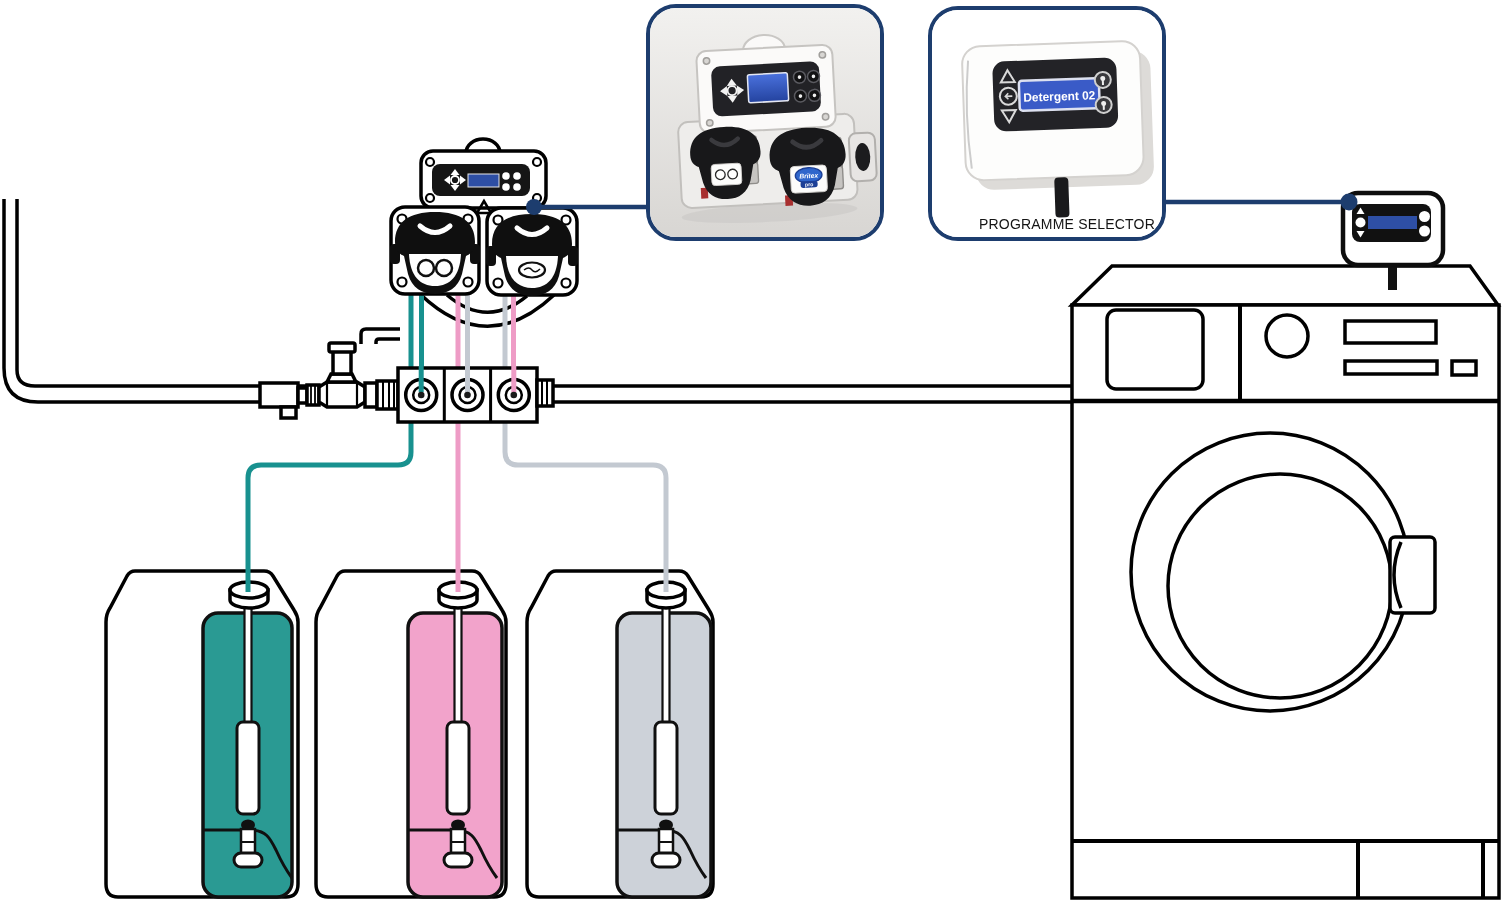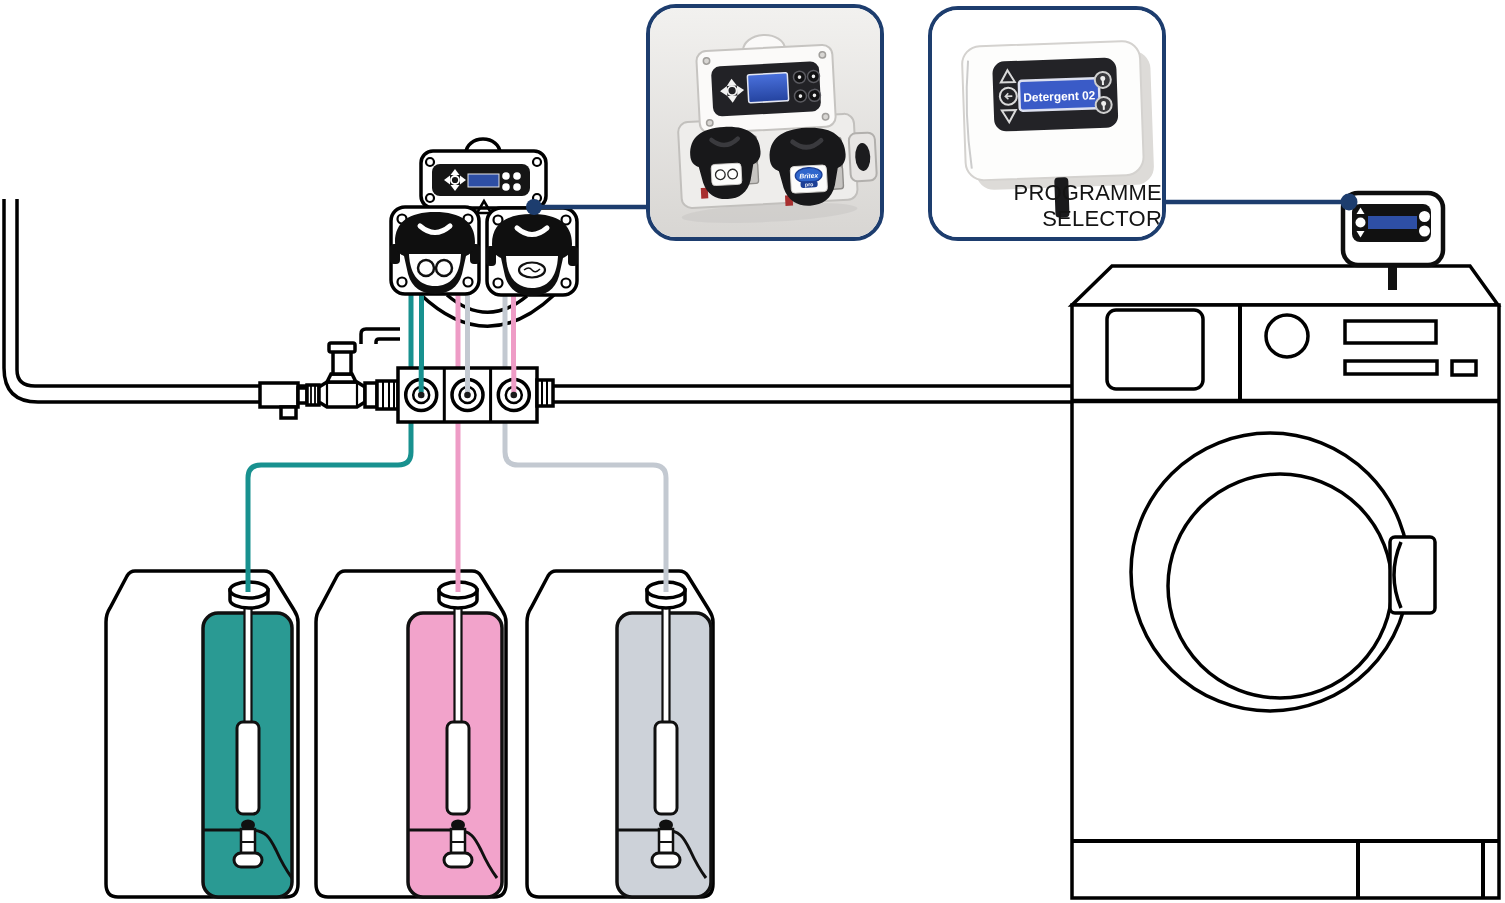--- a/index.html
+++ b/index.html
@@ -4,22 +4,22 @@
 <style>
   html,body{margin:0;padding:0;background:#fff;}
   .stage{position:relative;width:1505px;height:903px;background:#fff;overflow:hidden;
          font-family:"Liberation Sans",sans-serif;}
   .stage svg{position:absolute;left:0;top:0;}
   .inset{position:absolute;background:#fff;border:4px solid var(--navy,#1d3d6e);
          border-radius:30px;overflow:hidden;box-sizing:border-box;}
   #pump-inset{left:646px;top:4px;width:238px;height:237px;}
   #selector-inset{left:928px;top:6px;width:238px;height:235px;}
   .inset svg{position:absolute;left:0;top:0;}
-  .caption{position:absolute;left:0;right:0;bottom:5px;text-align:right;
-           font-size:22px;letter-spacing:.2px;color:#141414;margin-left:40px;}
+  .caption{position:absolute;left:0;right:0;bottom:5px;text-align:center;
+           font-size:14px;letter-spacing:.2px;color:#141414;margin-left:40px;}
   .lineart{stroke:#000;fill:none;stroke-width:3.5;}
   .wfill{fill:#fff;stroke:#000;stroke-width:3.5;}
 </style>
 </head>
 <body>
 
 <div class="stage" style="--navy: #1d3d6e; --teal: #2a9a93; --teal_tube: #18918f; --pink: #f2a3cb; --pink_tube: #ee9cc6; --gray: #cdd2d9; --gray_tube: #c3c9d1; --lcd_blue: #2e4fa5; --lcd_bright: #3a5bc7; --line: #000000;">
 
   <svg width="1505" height="903" viewBox="0 0 1505 903">
 

